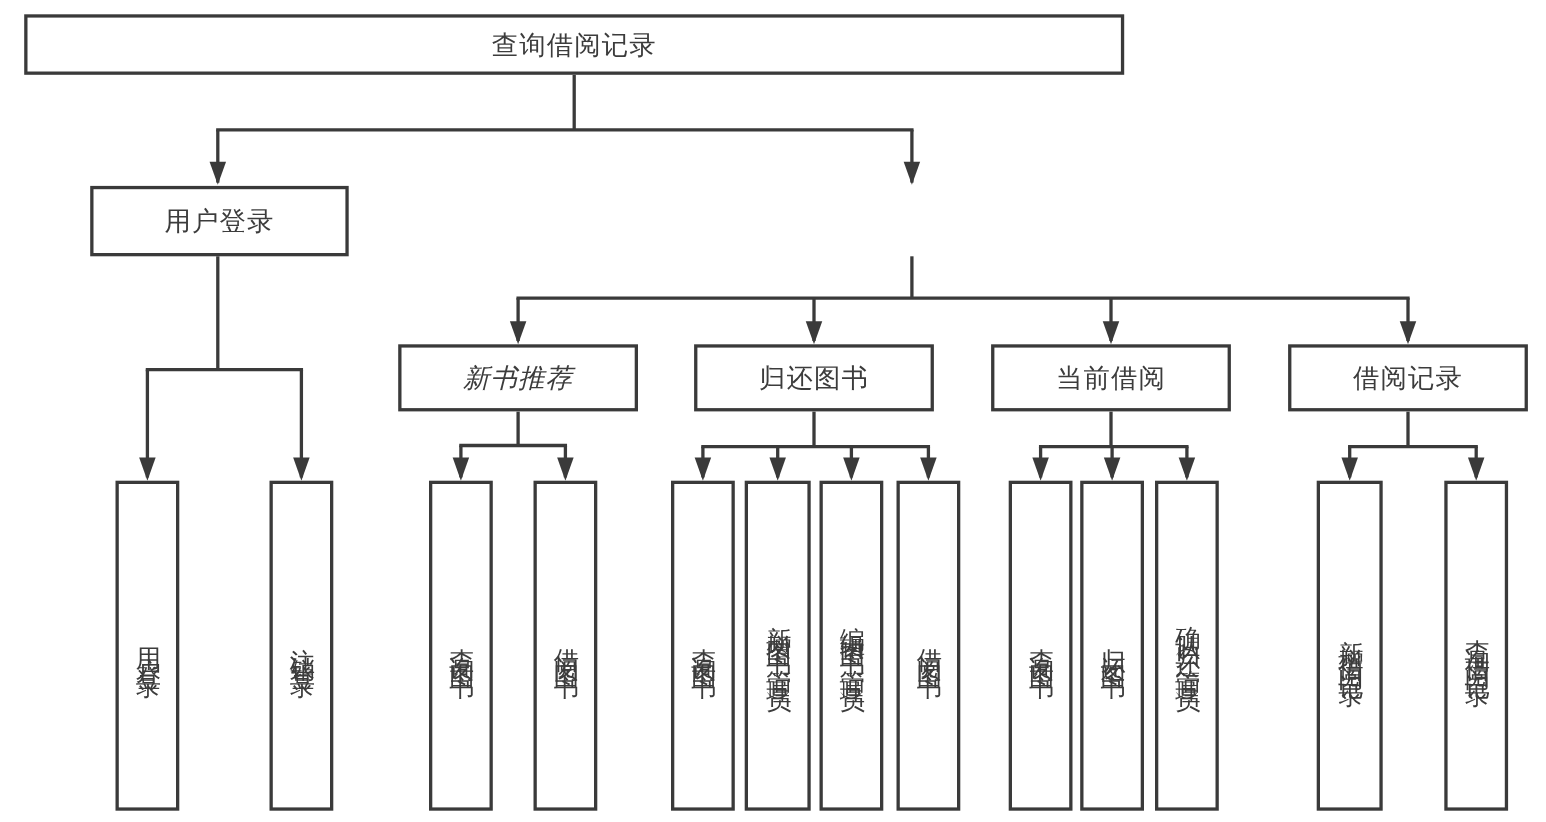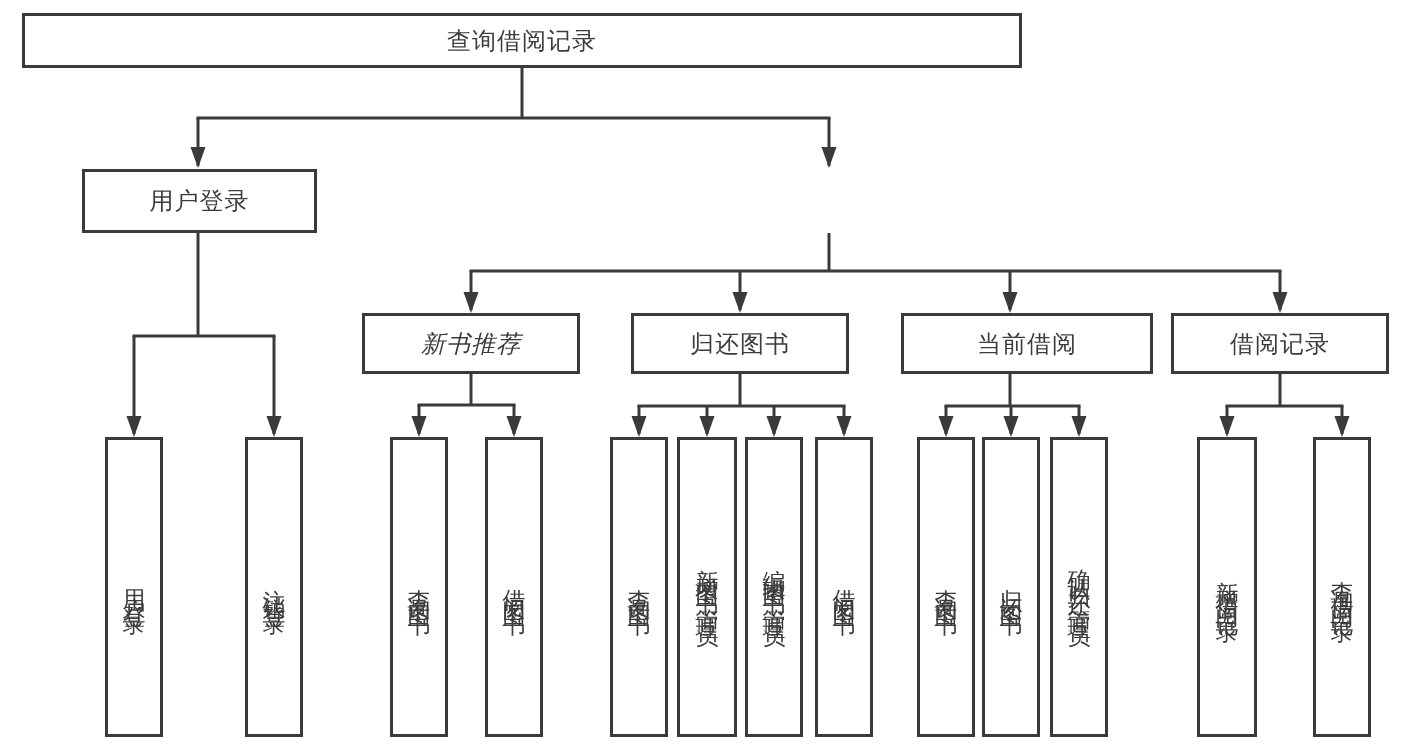--- a/index.html
+++ b/index.html
@@ -123,21 +123,21 @@
   <div class="box h-box" style="left:82px;top:169px;width:235px;height:64px;">
     <span>用户登录</span>
   </div>
 
   <div class="box h-box" style="left:362px;top:313px;width:218px;height:61px;font-style:italic;">
     <span>新书推荐</span>
   </div>
   <div class="box h-box" style="left:631px;top:313px;width:218px;height:61px;">
     <span>归还图书</span>
   </div>
-  <div class="box h-box" style="left:901px;top:313px;width:252px;height:61px;">
+  <div class="box h-box" style="left:901px;top:313px;width:218px;height:61px;">
     <span>当前借阅</span>
   </div>
   <div class="box h-box" style="left:1171px;top:313px;width:218px;height:61px;">
     <span>借阅记录</span>
   </div>
 
   <div class="box v-box" style="left:105px;top:437px;width:58px;height:300px;">
     <span>用户登录</span>
   </div>
   <div class="box v-box" style="left:245px;top:437px;width:58px;height:300px;">

